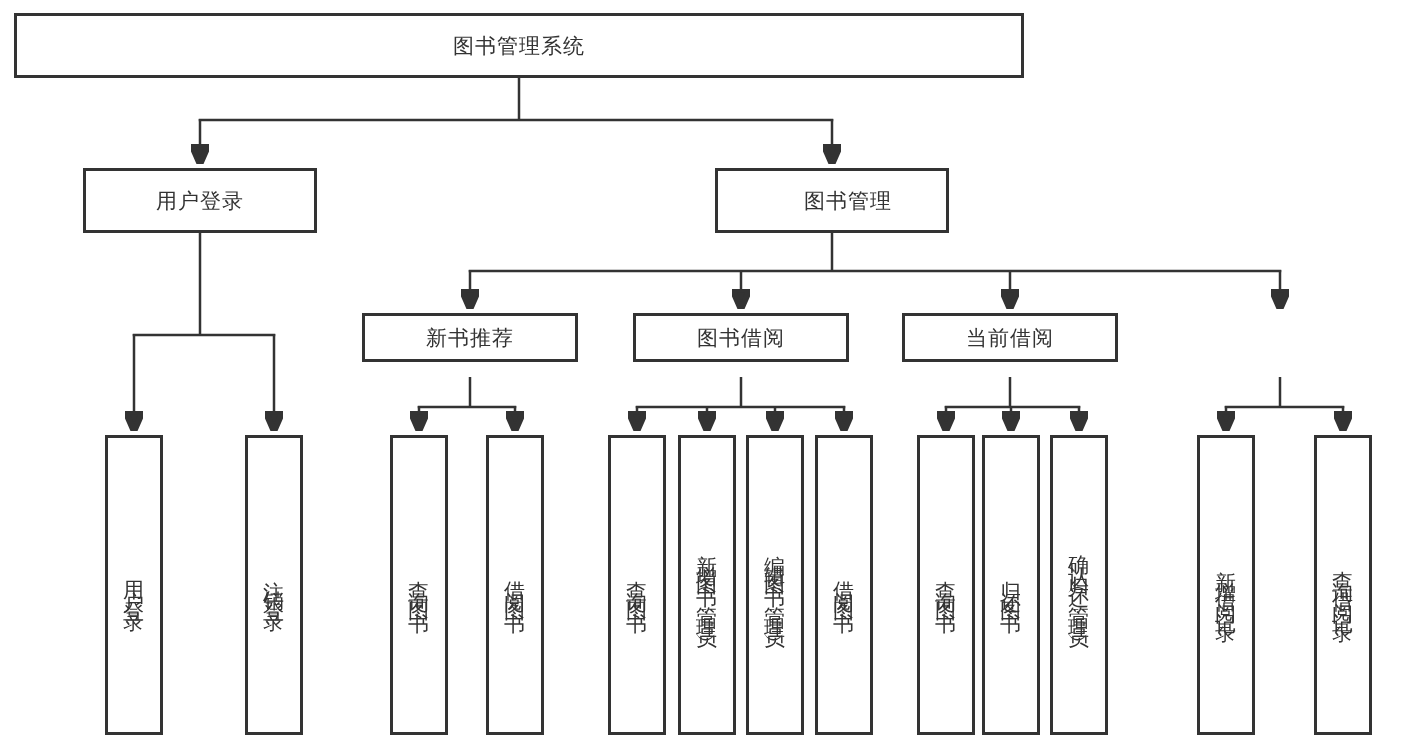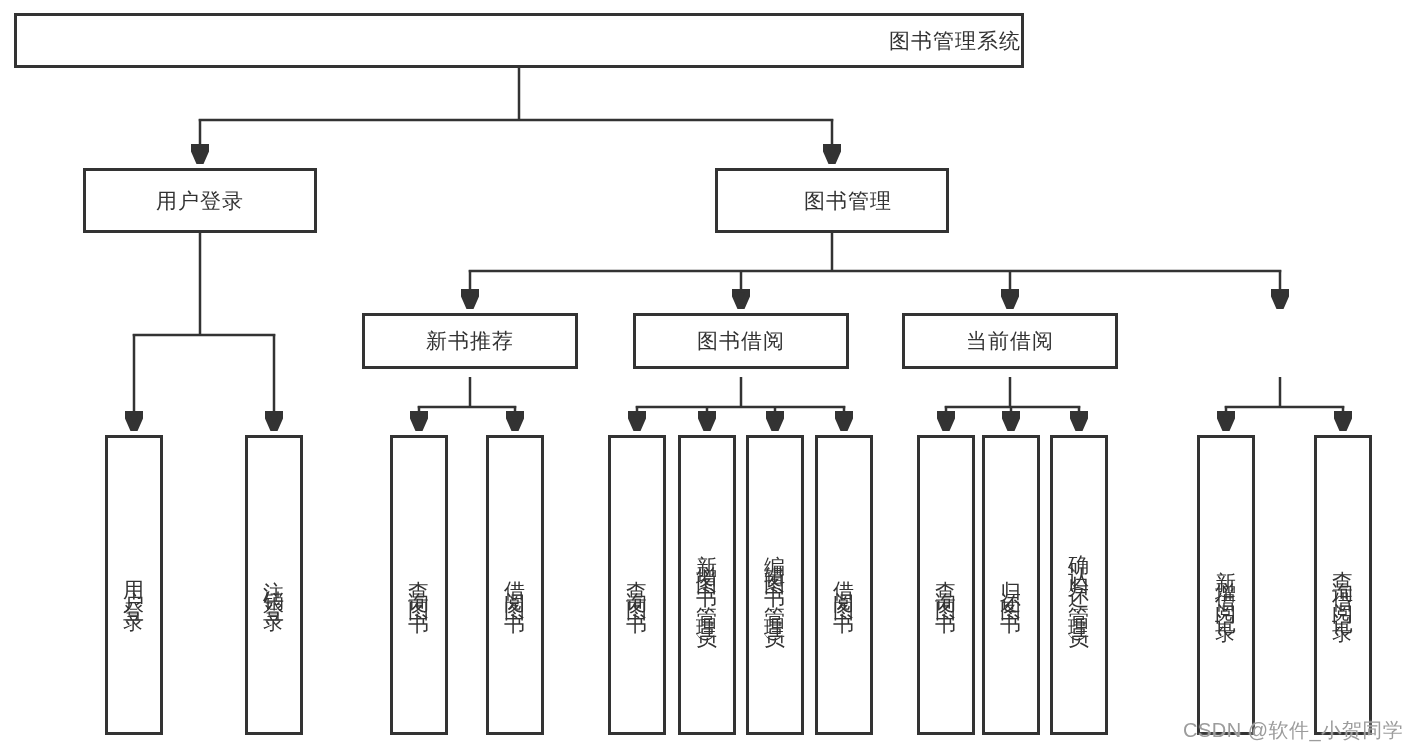--- a/index.html
+++ b/index.html
@@ -33,25 +33,25 @@
     border: 3px solid var(--line);
     background: var(--box-bg);
     display: flex;
     align-items: center;
     justify-content: center;
     text-align: center;
     font-size: 21px;
     letter-spacing: 1px;
     color: var(--text);
   }
-  .root-box  { left: 14px;  top: 13px;  width: 1010px; height: 55px; justify-content: flex-end; }
+  .root-box  { left: 14px;  top: 13px;  width: 1010px; height: 65px; }
   .l2-box    { top: 168px; width: 234px; height: 65px; }
   .l2-a      { left: 83px; }
   .l2-b      { left: 715px; padding-left: 32px; }
-  .l3-box    { top: 313px; width: 216px; height: 56px; }
+  .l3-box    { top: 313px; width: 216px; height: 49px; }
   .l3-0      { left: 362px; }
   .l3-1      { left: 633px; justify-content: center; }
   .l3-2      { left: 902px; }
   .l3-3      { left: 1172px; }
   .leaf      { top: 435px; width: 58px; height: 300px; }
   .vtext {
     writing-mode: vertical-rl;
     text-orientation: mixed;
     font-size: 21px;
     letter-spacing: 0.5em;
@@ -180,15 +180,14 @@
     <span class="vtext">确认归还（管理员）</span>
   </div>
 
   <div class="box leaf" style="left:1197px">
     <span class="vtext">新增借阅记录</span>
   </div>
   <div class="box leaf" style="left:1314px">
     <span class="vtext">查询借阅记录</span>
   </div>
 
-  <div class="watermark">CSDN @软件_小贺同学</div>
 
 </div>
 
 </body></html>

